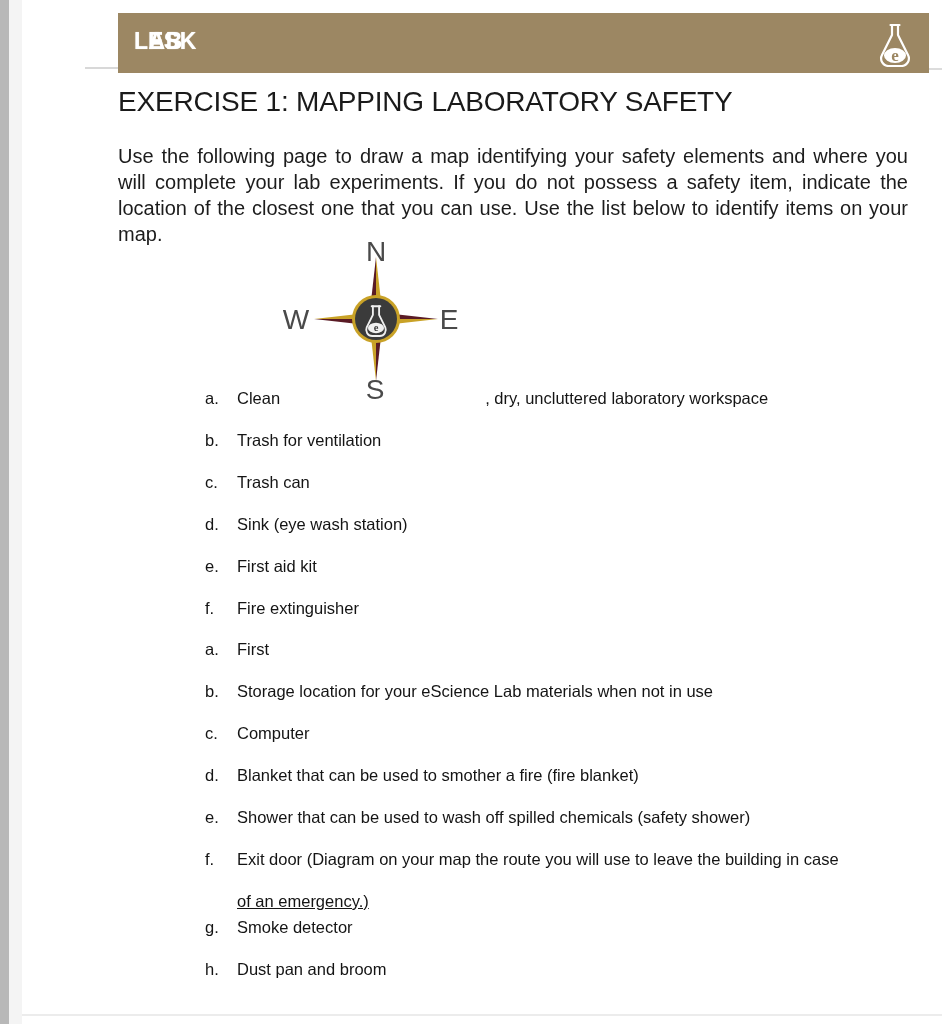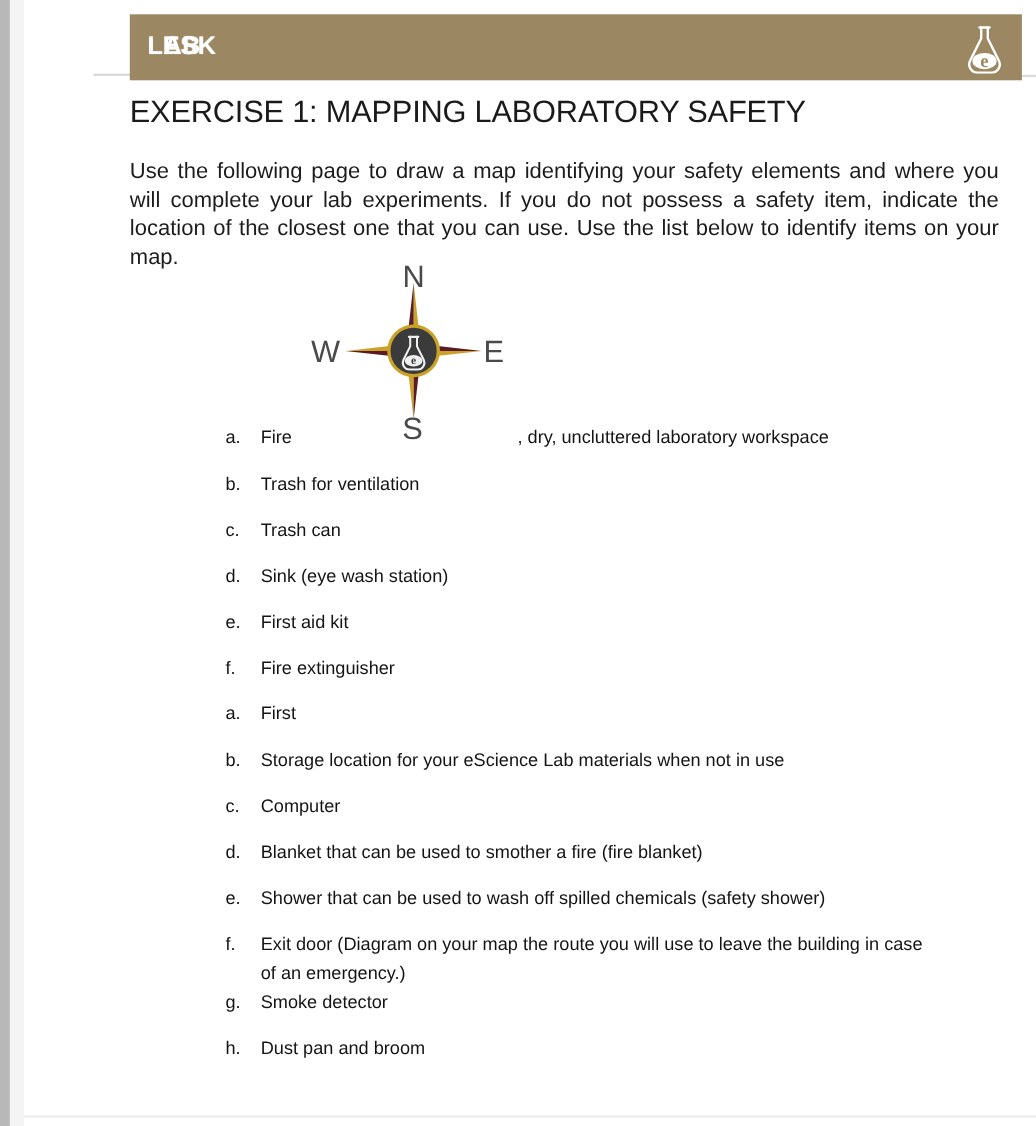--- a/index.html
+++ b/index.html
@@ -140,20 +140,22 @@
   }
   .item-text {
     flex: 1 1 auto;
   }
   .item-text .seg-gap {
     display: inline-block;
     width: 205px;
   }
   .item-wrap {
     display: block;
+    margin-top: 16px;
+    text-decoration: underline;
   }
 </style>
 </head>
 <body>
 
 <div id="page-edge-left"></div>
 <div id="page-gutter-left"></div>
 <div id="page-frame-corner"></div>
 <div id="header-rule"></div>
 <div id="page-bottom-rule"></div>
@@ -211,21 +213,21 @@
         <ellipse cx="0" cy="37" rx="13" ry="8.4" fill="#f0f0f0"></ellipse>
         <text x="0" y="42" font-family="Liberation Serif, serif" font-size="17" font-weight="bold" fill="#3b3b3b" text-anchor="middle">e</text>
       </g>
     </g>
   </svg>
 </div>
 
 <ul class="item-list" id="item-list-a">
   <li class="list-item">
     <span class="item-marker">a.</span>
-    <span class="item-text"><span>Fire</span><span class="seg-gap"></span><span>, dry, uncluttered laboratory workspace</span></span>
+    <span class="item-text"><span>Clean</span><span class="seg-gap"></span><span>, dry, uncluttered laboratory workspace</span></span>
   </li>
   <li class="list-item">
     <span class="item-marker">b.</span>
     <span class="item-text">Trash for ventilation</span>
   </li>
   <li class="list-item">
     <span class="item-marker">c.</span>
     <span class="item-text">Trash can</span>
   </li>
   <li class="list-item">

